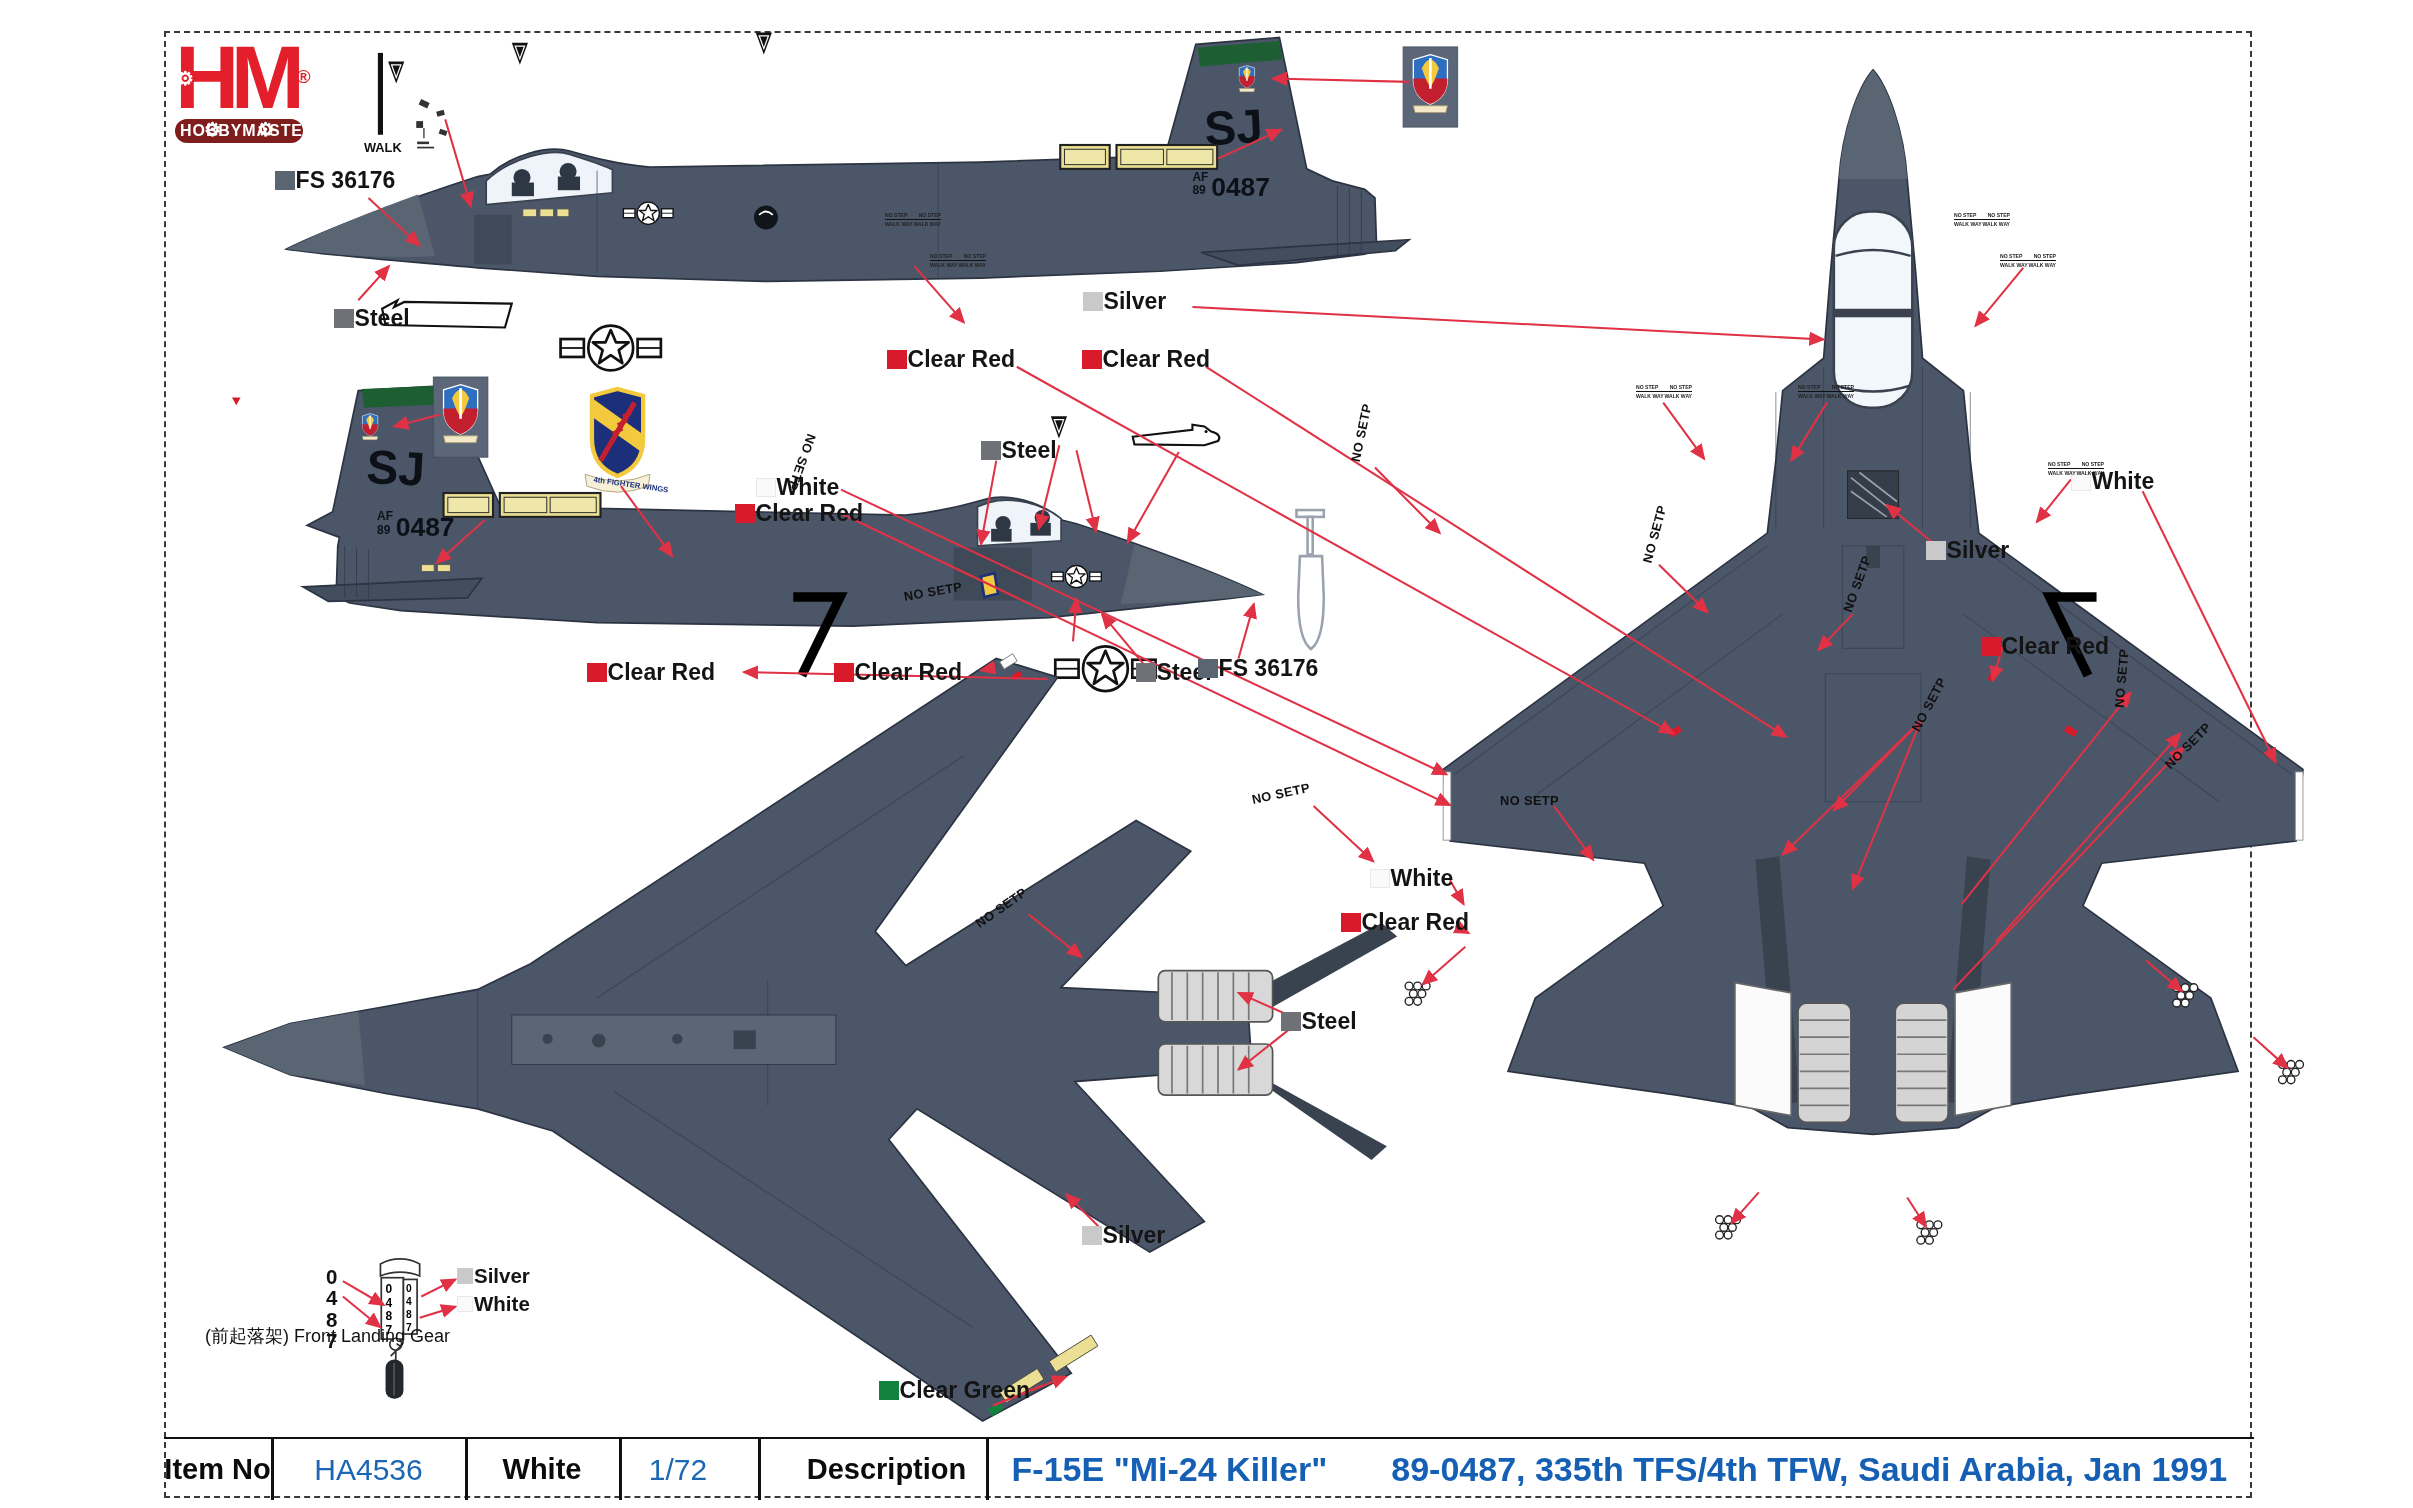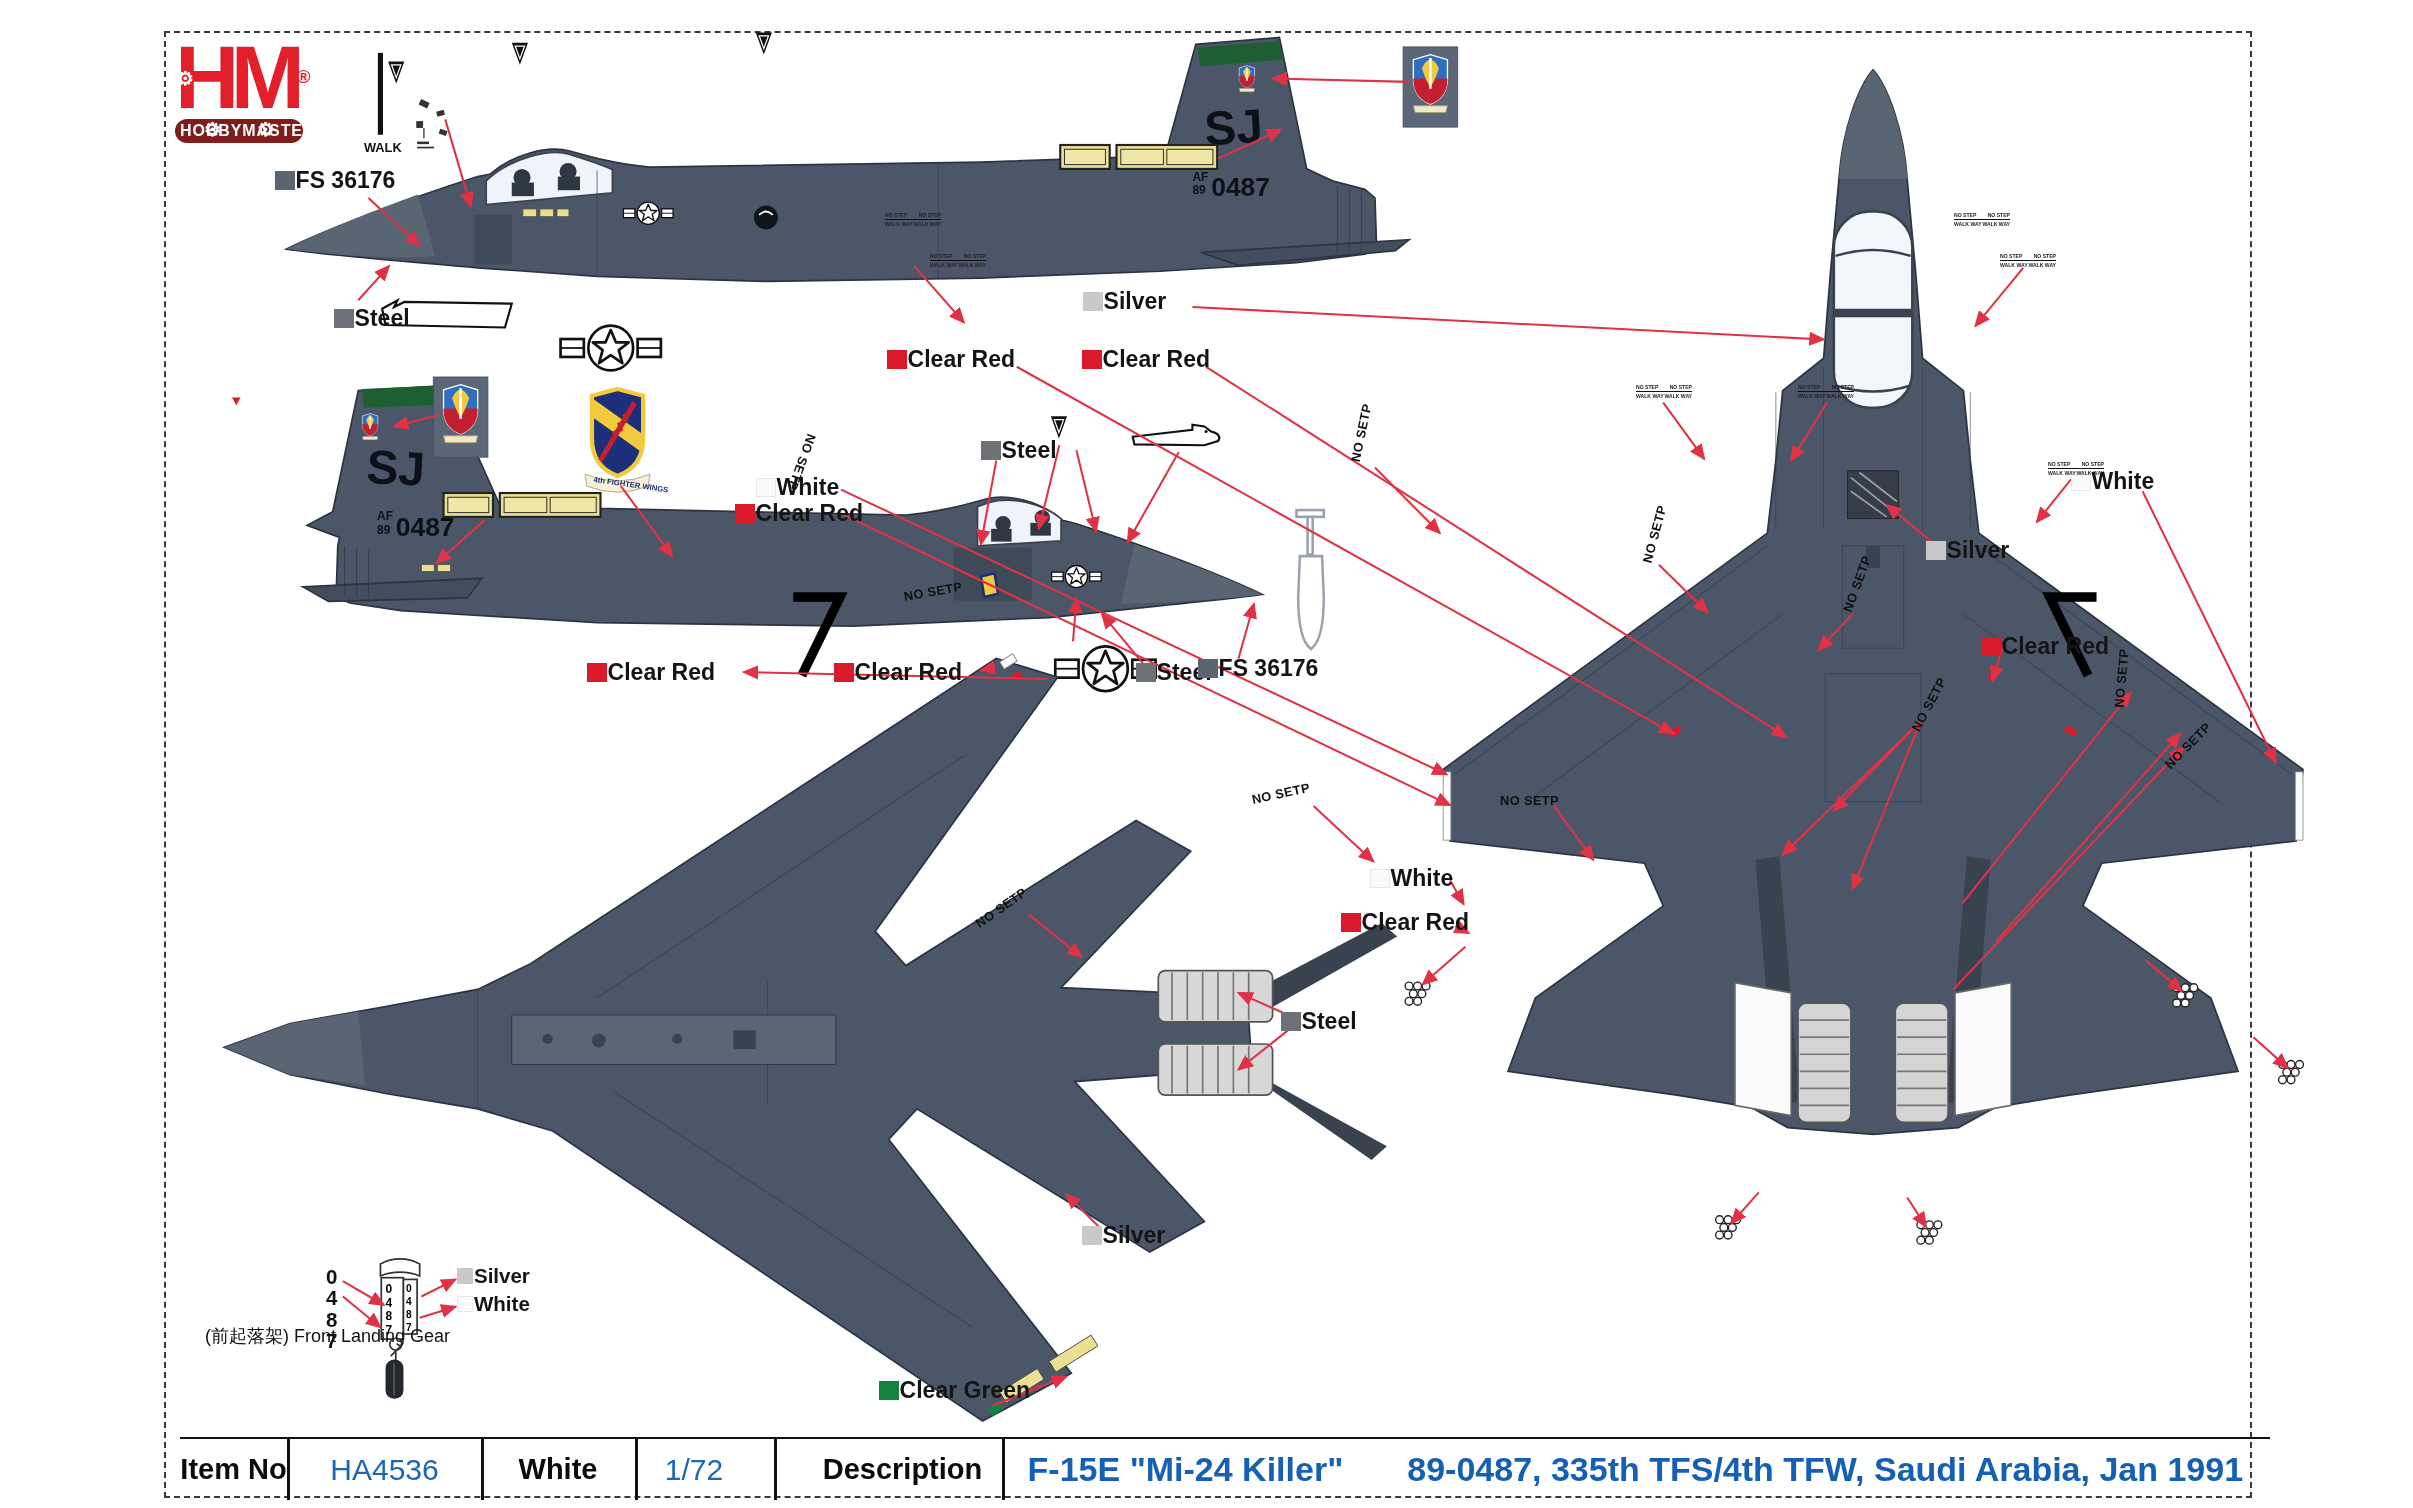--- a/index.html
+++ b/index.html
@@ -26,21 +26,21 @@
   .nosetp{position:absolute;font-weight:700;font-size:12.8px;letter-spacing:0.4px;
        color:#101010;white-space:nowrap;transform-origin:left center;}
   .step-label{position:absolute;font-weight:700;font-size:12.8px;color:#101010;}
   .tinydim{position:absolute;width:56px;font-size:5.1px;font-weight:700;color:#222;
        text-align:center;line-height:6px;}
   .tinydim .row{display:flex;justify-content:space-between;}
   .tinydim .bar{border-top:1.7px solid #111;margin:0.9px 0;}
   .gear-digits{position:absolute;left:326px;top:1266px;font-weight:700;font-size:20.5px;line-height:21.3px;}
   .gear-caption{position:absolute;left:205px;top:1324px;font-size:18px;font-weight:400;color:#111;}
   
-  .sheet-table{position:absolute;left:180px;top:1437px;width:2090px;height:61px;
+  .sheet-table{position:absolute;left:164px;top:1437px;width:2090px;height:61px;
        border-top:2.6px solid #111;box-sizing:border-box;text-decoration:underline;}
   .cell{position:absolute;top:0;height:61px;display:flex;align-items:center;}
   .cell.center{justify-content:center;}
   .vline{position:absolute;top:0;height:61px;width:2.6px;background:#111;}
   .lbl{font-weight:700;font-size:29px;color:#0b0b0b;}
   .val{font-weight:500;font-size:30px;color:#1b66b5;}
   .desc-name{font-weight:800;font-size:34px;color:#1560b4;}
   .desc-detail{font-weight:700;font-size:34px;color:#1560b4;margin-left:64px;}
   svg{position:absolute;left:0;top:0;}
   text{font-family:"Liberation Sans",sans-serif;}

